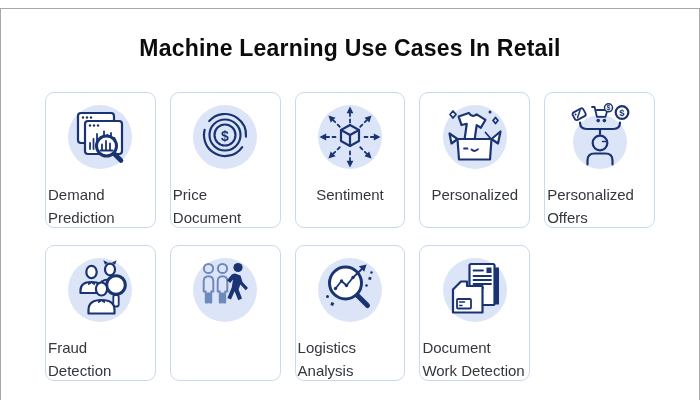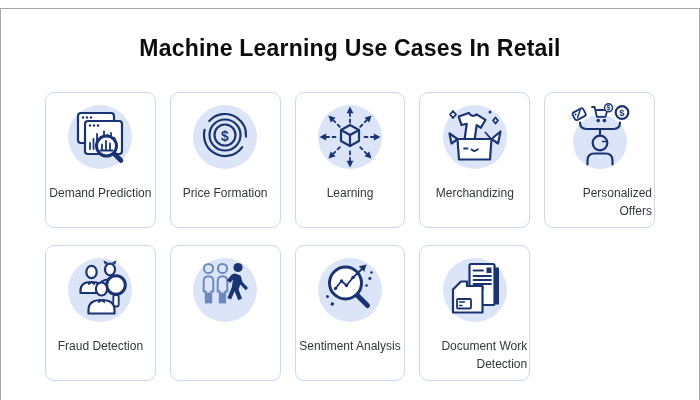--- a/index.html
+++ b/index.html
@@ -38,22 +38,22 @@
   }
   .icon-wrap{position:relative;width:70px;height:70px;margin-top:9px;flex:none;}
   .icon-circle{
     position:absolute;left:3px;top:3px;width:64px;height:64px;
     border-radius:50%;background:var(--iconbg);
   }
   .card.small-circle .icon-circle{left:8px;top:13px;width:54px;height:54px;}
   .icon-slot{position:absolute;left:0;top:0;width:70px;height:70px;}
   .icon-slot svg{display:block;width:70px;height:70px;overflow:visible;position:relative;}
   .label{
-    margin-top:12px;padding:0 2px;text-align:right;
-    font-size:12px;line-height:1.5;color:var(--labelcol);
+    margin-top:12px;padding:0 2px;text-align:left;
+    font-size:15px;line-height:1.5;color:var(--labelcol);
   }
   
   .st{fill:none;stroke:var(--navy);stroke-width:2.2px;stroke-linecap:round;stroke-linejoin:round;}
   .fw{fill:#fff;stroke:var(--navy);stroke-width:2.2px;stroke-linecap:round;stroke-linejoin:round;}
   .fn{fill:var(--navy);stroke:none;}
   .lt{fill:none;stroke:var(--ltblue);stroke-width:2px;stroke-linecap:round;stroke-linejoin:round;}
   .sw15{stroke-width:1.5px;}
   .sw18{stroke-width:1.8px;}
   .sw3{stroke-width:3px;}
   .sw46{stroke-width:4.6px;}
@@ -94,21 +94,21 @@
       <span class="icon-circle"></span>
       <span class="icon-slot">
             <svg id="svg-price-formation" viewBox="0 0 70 70">
     <circle class="st" cx="35" cy="33" r="21" stroke-dasharray="58 10 52 12" transform="rotate(35 35 33)"></circle>
     <circle class="st" cx="35" cy="33" r="15.5"></circle>
     <circle class="st" cx="35" cy="33" r="10.5"></circle>
     <text class="dollar" x="35" y="38.5" text-anchor="middle">$</text>
   </svg>
           </span>
     </div>
-    <div class="label">Price Formation</div>
+    <div class="label">Price Document</div>
   </div>
 
   <div class="card">
     <div class="icon-wrap">
       <span class="icon-circle"></span>
       <span class="icon-slot">
             <svg id="svg-logistics" viewBox="0 0 70 70">
     <path class="st" d="M26 28 L35 23 L44 28 L35 33 Z"></path>
     <path class="st" d="M26 28 V39 L35 44 L44 39 V28"></path>
     <path class="st" d="M35 33 V44"></path>
@@ -140,21 +140,21 @@
                 <path class="st sw18" stroke-dasharray="3 3.4" d="M35 20.5 V11.5"></path>
                 <path class="fn" d="M35 4.5 L31.6 11.2 H38.4 Z"></path>
               </g>
     <g transform="rotate(315 35 35)">
                 <path class="st sw18" stroke-dasharray="3 3.4" d="M35 20.5 V11.5"></path>
                 <path class="fn" d="M35 4.5 L31.6 11.2 H38.4 Z"></path>
               </g>
   </svg>
           </span>
     </div>
-    <div class="label">Learning</div>
+    <div class="label">Sentiment</div>
   </div>
 
   <div class="card">
     <div class="icon-wrap">
       <span class="icon-circle"></span>
       <span class="icon-slot">
             <svg id="svg-merchandizing" viewBox="0 0 70 70">
     <g transform="rotate(8 32 24)">
       <path class="fw" d="M26.5 40 V22.5 L21.5 24.5 L17.5 16.5 L27 11.5 Q31 16 35 11.8 L44.5 16 L41 24.5 L36.5 22.5 V40 Z"></path>
     </g>
@@ -162,21 +162,21 @@
     <path class="st sw18" d="M55.5 15.5 L58 18.5 L55.5 21.5 L53 18.5 Z"></path>
     <circle class="fn" cx="50" cy="10" r="1.5"></circle>
     <path class="fw" d="M17.5 37 L9.5 31.5 L11.5 41.5 Z"></path>
     <path class="fw" d="M51.5 37 L60.5 29.5 L58 41.5 Z"></path>
     <path class="fw" d="M17.5 37 H51.5 L50 57.5 H19 Z"></path>
     <path class="st sw18" d="M51 37 L45.5 30.5"></path>
     <path class="st sw18" d="M24 46.5 H27.5 M31.5 47.5 Q34.5 50.5 38 47.2"></path>
   </svg>
           </span>
     </div>
-    <div class="label">Merchandizing</div>
+    <div class="label">Personalized</div>
   </div>
 
   <div class="card small-circle">
     <div class="icon-wrap">
       <span class="icon-circle"></span>
       <span class="icon-slot">
             <svg id="svg-personalized-offers" viewBox="0 0 70 70">
     <g transform="rotate(-28 14 12)">
       <rect class="fw sw18" x="8" y="8" width="12" height="8.5" rx="2"></rect>
       <path class="st sw15" d="M11 14.5 L16.5 9.5"></path>
@@ -256,21 +256,21 @@
     <path class="st sw5" d="M42.5 40.5 L52.5 50.5"></path>
     <circle class="fn" cx="12.5" cy="41.5" r="1.5"></circle>
     <rect class="fn" x="15.8" y="47.5" width="3" height="3" transform="rotate(20 17.3 49)"></rect>
     <circle class="fn" cx="51.5" cy="30.5" r="1.3"></circle>
     <rect class="fn" x="53.5" y="22" width="2.8" height="2.8" transform="rotate(15 54.9 23.4)"></rect>
     <circle class="fn" cx="47" cy="44.5" r="1.5"></circle>
     <circle class="fn" cx="56.5" cy="17.5" r="1.2"></circle>
   </svg>
           </span>
     </div>
-    <div class="label">Sentiment Analysis</div>
+    <div class="label">Logistics Analysis</div>
   </div>
 
   <div class="card">
     <div class="icon-wrap">
       <span class="icon-circle"></span>
       <span class="icon-slot">
             <svg id="svg-document-work-automation" viewBox="0 0 70 70">
     <path class="fn" d="M54.5 12.5 H59 V49.5 H54.5 Z"></path>
     <rect class="fw" x="29.5" y="9" width="25" height="41" rx="1.5"></rect>
     <rect class="fn" x="46.5" y="12.5" width="5" height="5.5"></rect>

